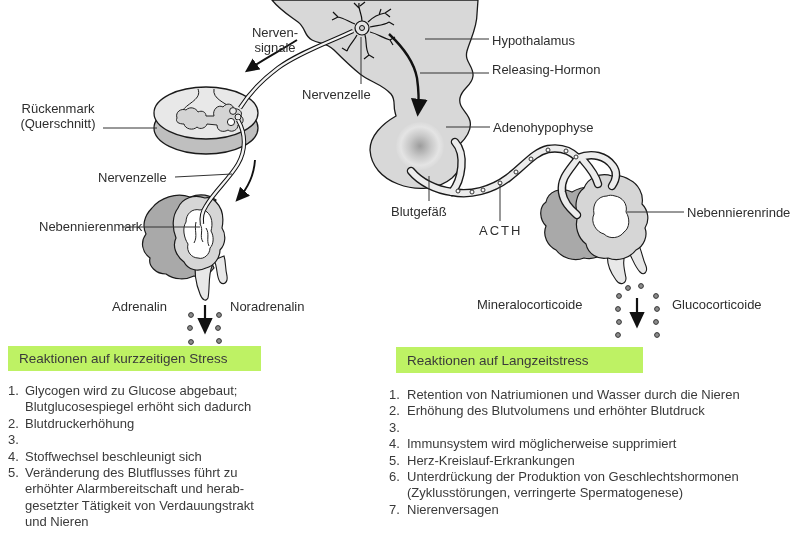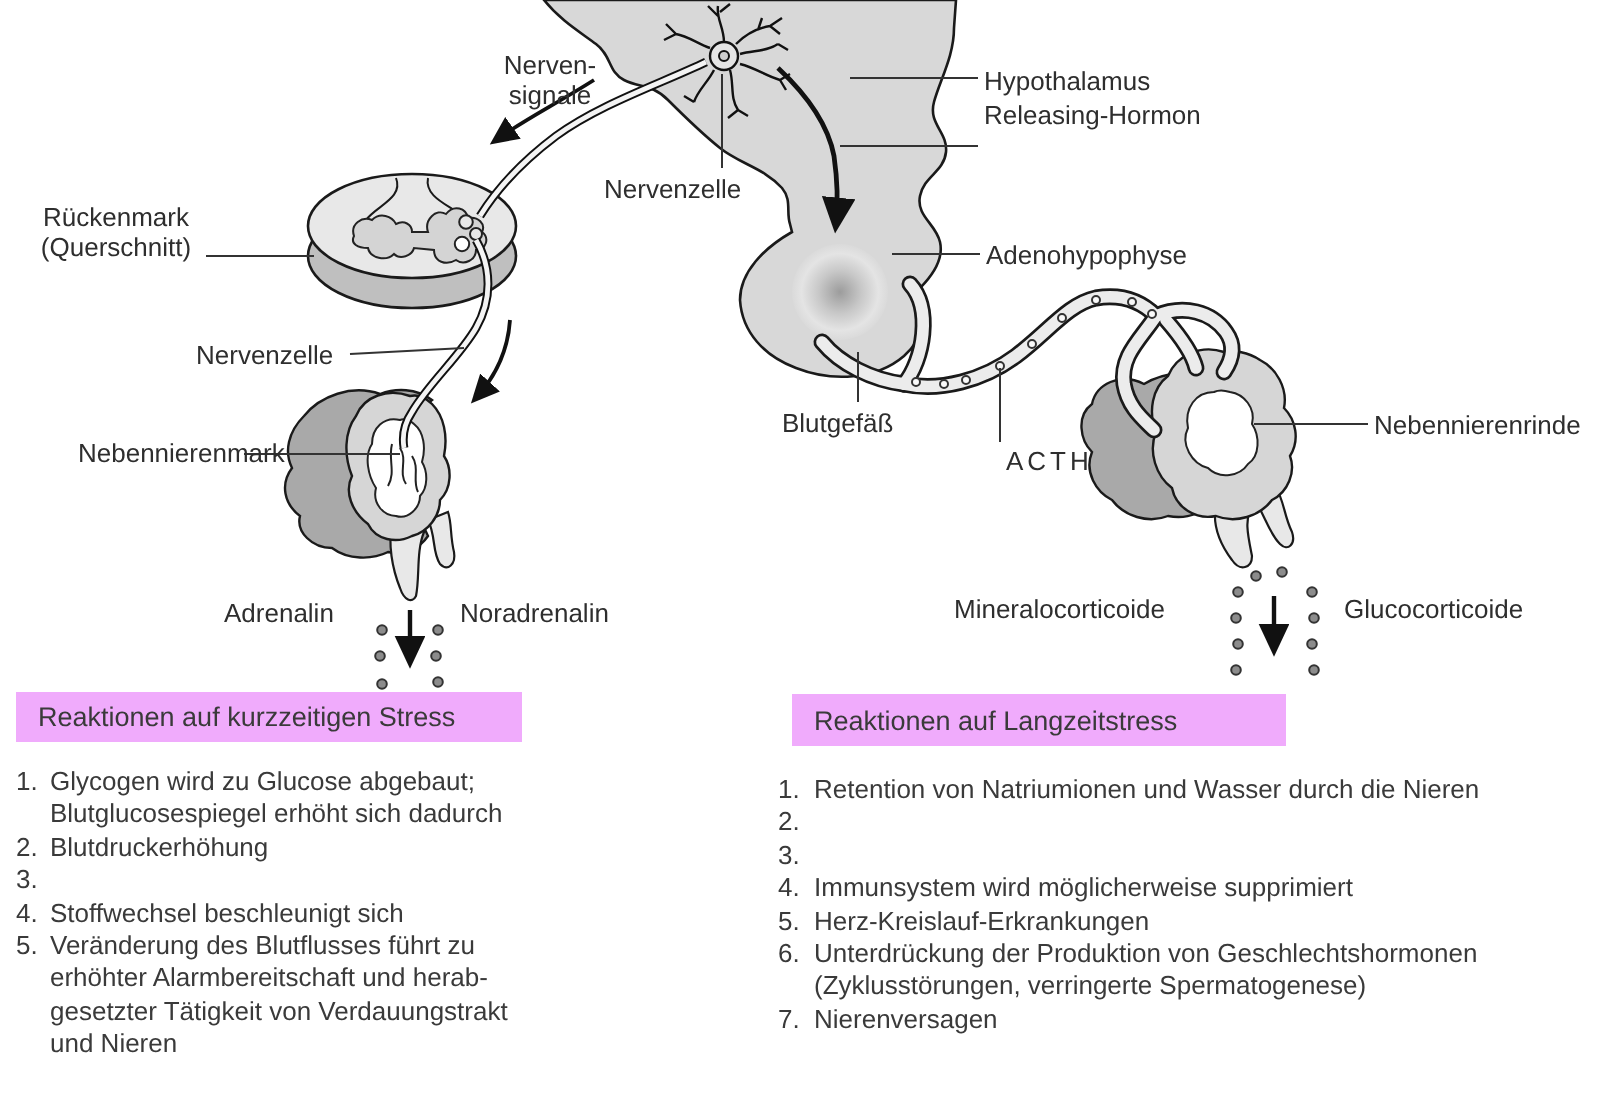--- a/index.html
+++ b/index.html
@@ -1,22 +1,22 @@
 <!DOCTYPE html>
 <html><head>
 <meta charset="utf-8">
 <style>
   html,body{margin:0;padding:0;background:#ffffff;}
   .stage{position:relative;width:806px;height:558px;background:#ffffff;overflow:hidden;
          font-family:"Liberation Sans","DejaVu Sans",sans-serif;color:#2e2e2e;}
   svg.art{position:absolute;left:0;top:0;}
   .lbl{position:absolute;font-size:13px;line-height:15px;white-space:pre-line;color:#2e2e2e;}
   .lbl.center{text-align:center;}
-  .acth{letter-spacing:2px;margin-left:24px;}
-  .hdrbox{position:absolute;background:#f0abfc;font-size:13.5px;color:#3a3a3a;
+  .acth{letter-spacing:2px;}
+  .hdrbox{position:absolute;background:#bef264;font-size:13.5px;color:#3a3a3a;
           display:flex;align-items:center;padding-left:11px;box-sizing:border-box;}
   .list{position:absolute;font-size:13px;line-height:16.4px;color:#3a3a3a;}
   .li{display:flex;}
   .li .num{flex:none;width:17px;}
   .li .txt{white-space:pre-line;}
   .list.right .li .num{width:18px;}
 </style>
 </head>
 <body>
 
@@ -184,21 +184,21 @@
   </svg>
 
   <div class="lbl center" style="left:207px;top:25px;width:56px;margin-left:40px;">Nerven-
 signale</div>
   <div class="lbl" style="left:302px;top:87px;">Nervenzelle</div>
   <div class="lbl center" style="left:8px;top:101px;width:100px;">Rückenmark
 (Querschnitt)</div>
   <div class="lbl" style="left:98px;top:170px;">Nervenzelle</div>
   <div class="lbl" style="left:3px;top:219px;margin-left:36px;">Nebennierenmark</div>
   <div class="lbl" style="left:492px;top:33px;">Hypothalamus</div>
-  <div class="lbl" style="left:492px;top:50px;">Releasing-Hormon</div>
+  <div class="lbl" style="left:492px;top:62px;">Releasing-Hormon</div>
   <div class="lbl" style="left:493px;top:120px;">Adenohypophyse</div>
   <div class="lbl" style="left:391px;top:204px;">Blutgefäß</div>
   <div class="lbl acth" style="left:479px;top:223px;">ACTH</div>
   <div class="lbl" style="left:687px;top:205px;text-align:right;">Nebennierenrinde</div>
 
   <div class="lbl" style="left:112px;top:299px;">Adrenalin</div>
   <div class="lbl" style="left:230px;top:299px;">Noradrenalin</div>
   <div class="lbl" style="left:477px;top:297px;">Mineralocorticoide</div>
   <div class="lbl" style="left:672px;top:297px;">Glucocorticoide</div>
 
@@ -235,20 +235,21 @@
       </div>
   </div>
 
   <div class="list right" style="left:389px;top:387px;width:416px;">
     <div class="li">
         <span class="num">1.</span>
         <span class="txt">Retention von Natriumionen und Wasser durch die Nieren</span>
       </div>
     <div class="li">
         <span class="num">2.</span>
+        <span class="txt">Erhöhung des Blutvolumens und erhöhter Blutdruck</span>
       </div>
     <div class="li">
         <span class="num">3.</span>
       </div>
     <div class="li">
         <span class="num">4.</span>
         <span class="txt">Immunsystem wird möglicherweise supprimiert</span>
       </div>
     <div class="li">
         <span class="num">5.</span>

